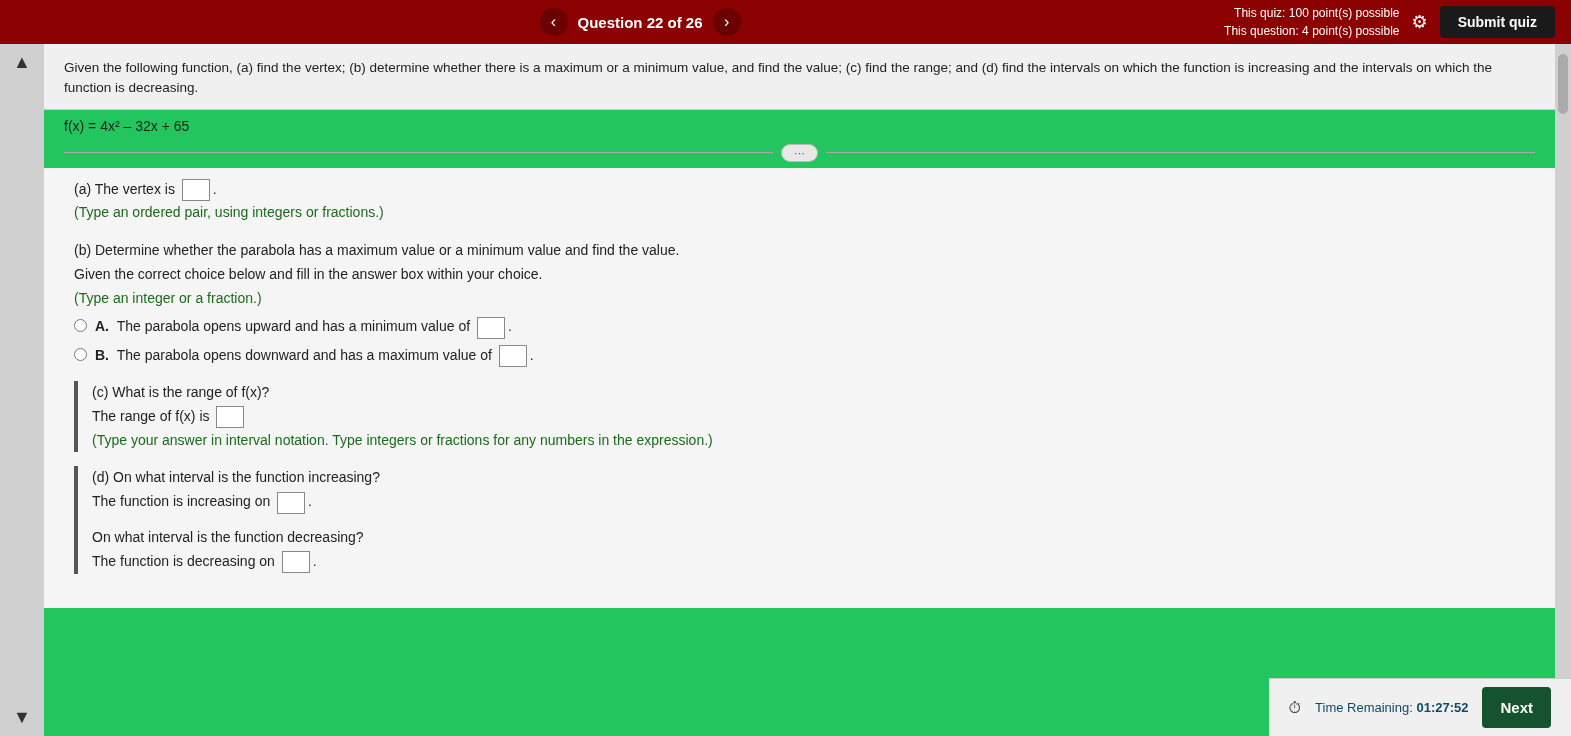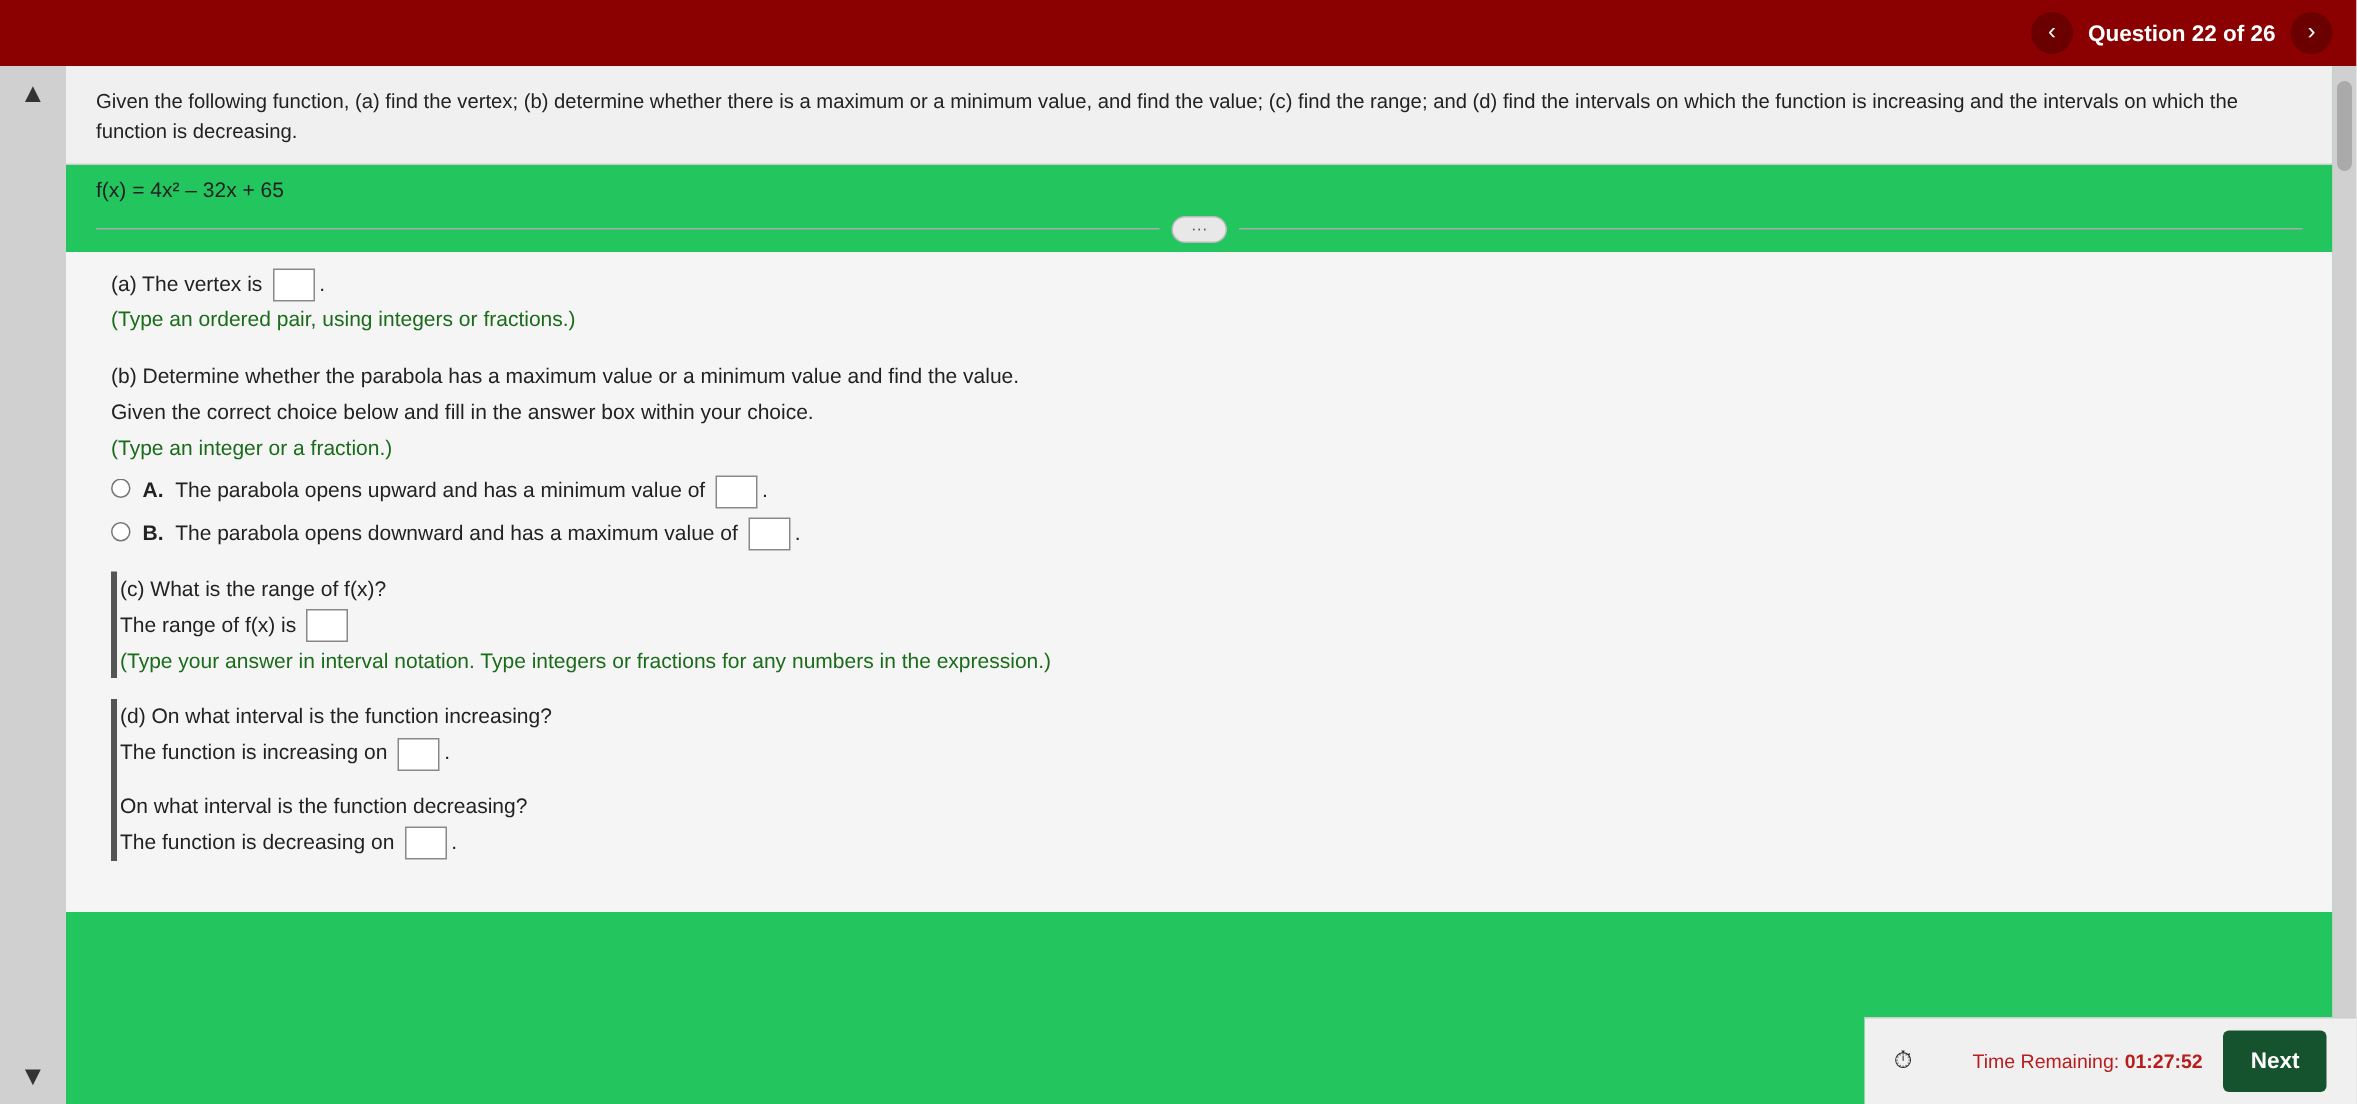--- a/index.html
+++ b/index.html
@@ -165,41 +165,40 @@
       font-size: 14px;
       line-height: 1.5;
     }
 
     .bold-letter {
       font-weight: bold;
     }
 
     .section-c, .section-d {
       position: relative;
-      padding-left: 2px;
+      padding-left: 14px;
       border-left: 4px solid #555;
       margin-left: 0;
     }
 
     .bottom-bar {
       position: fixed;
       bottom: 0;
       right: 0;
       display: flex;
       align-items: center;
       gap: 14px;
       padding: 8px 20px;
       background: #f0f0f0;
       border-top: 1px solid #ccc;
     }
 
     .time-remaining {
       font-size: 13px;
-      color: #b91c1c;
-      margin-left: 26px;
+      color: #0c4a6e;
     }
 
     .next-btn {
       background: #14532d;
       color: white;
       border: none;
       border-radius: 4px;
       padding: 12px 18px;
       font-size: 15px;
       font-weight: bold;
@@ -224,20 +223,28 @@
   </style>
 </head>
 <body>
 
 <div class="top-bar">
   <div style="width:40px"></div>
   <div class="top-bar-center">
     <button class="nav-arrow">‹</button>
     <span>Question 22 of 26</span>
     <button class="nav-arrow">›</button>
+  </div>
+  <div class="top-bar-right">
+    <div class="quiz-info">
+      <div>This quiz: 100 point(s) possible</div>
+      <div>This question: 4 point(s) possible</div>
+    </div>
+    <span class="gear-icon">⚙</span>
+    <button class="submit-btn">Submit quiz</button>
   </div>
 </div>
 
 <div class="main-layout">
 
   <div class="left-sidebar">
     <button class="sidebar-arrow">▲</button>
     <button class="sidebar-arrow" style="margin-top: auto; margin-bottom: 8px;">▼</button>
   </div>
 

